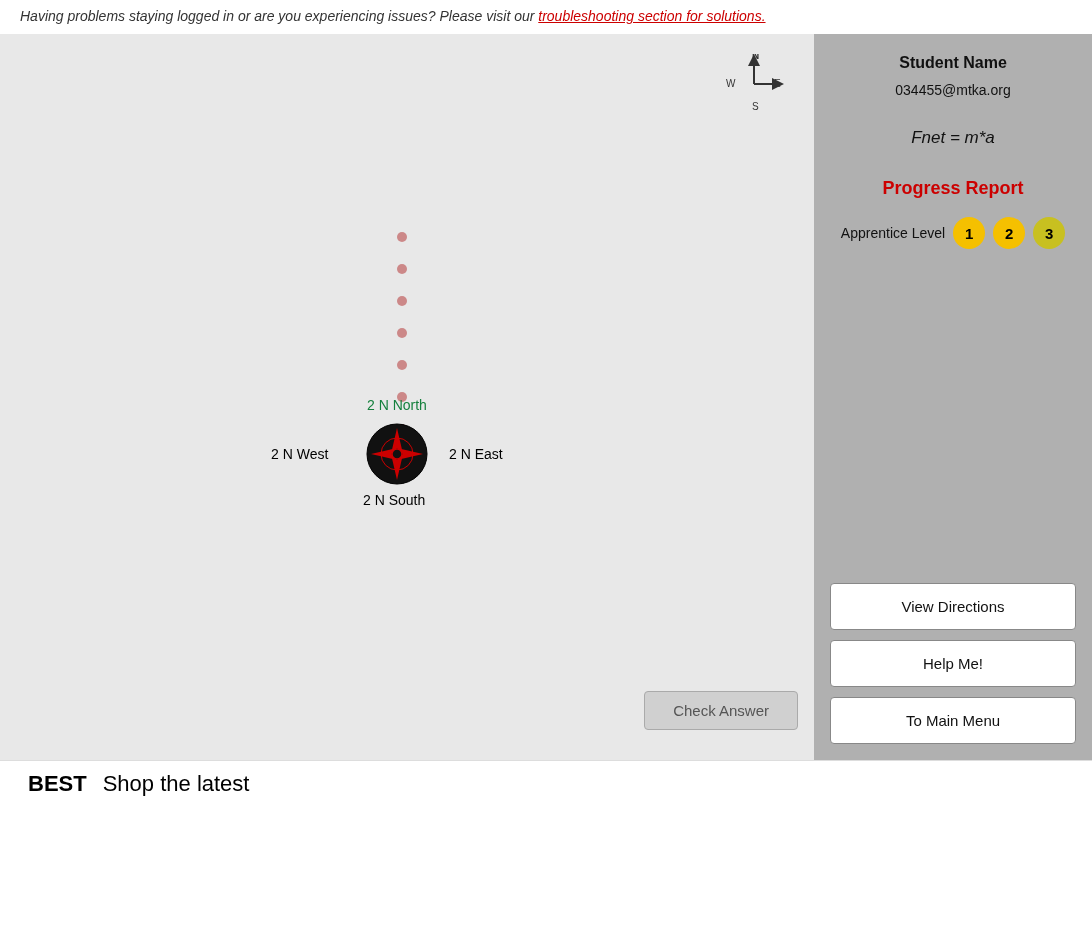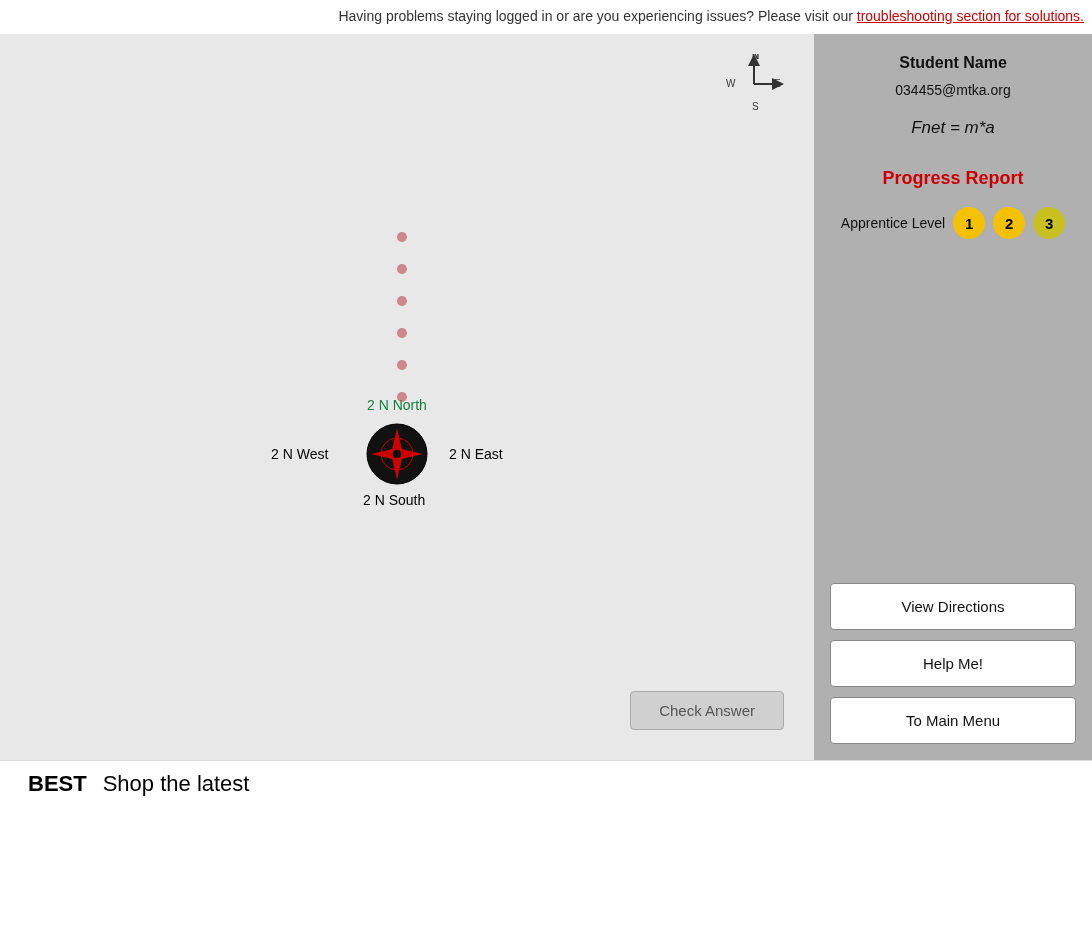--- a/index.html
+++ b/index.html
@@ -9,25 +9,26 @@
       background: #fff;
       font-family: Arial, sans-serif;
       overflow: hidden;
       position: relative;
     }
 
     
     .top-banner {
       width: 100%;
       background: #fff;
-      text-align: right;
-      padding: 8px 8px 10px;
+      text-align: left;
+      padding: 8px 20px 10px;
       font-size: 14px;
       color: #333;
       border-bottom: none;
+      font-style: italic;
     }
     .top-banner a {
       color: #c00;
       text-decoration: underline;
     }
 
     
     .main-area {
       display: flex;
       width: 100%;
@@ -139,21 +140,21 @@
       font-size: 14px;
       color: #111;
       text-align: center;
       margin-bottom: 10px;
     }
 
     .formula {
       font-size: 17px;
       color: #111;
       font-style: italic;
-      margin: 0 0 20px;
+      margin: 10px 0 20px;
       text-align: center;
     }
 
     .progress-report-label {
       font-size: 18px;
       font-weight: bold;
       color: #cc0000;
       text-align: left;
       margin-bottom: 8px;
     }
@@ -312,21 +313,21 @@
           <span>2 N East</span>
         </div>
 
         <div style="position:absolute; left:106px; top:260px; font-size:14px;">
           <span>2 N South</span>
         </div>
 
       </div>
     </div>
 
-    <button class="check-answer-btn" style="position:absolute; bottom:30px; right:30px;">Check Answer</button>
+    <button class="check-answer-btn" style="position:absolute; bottom:30px; right:16px;">Check Answer</button>
   </div>
 
   <div class="right-panel">
     <div class="student-name-label">Student Name</div>
     <div class="student-email">034455@mtka.org</div>
 
     <div class="formula">Fnet = m*a</div>
 
     <div class="progress-report-label">Progress Report</div>
 

